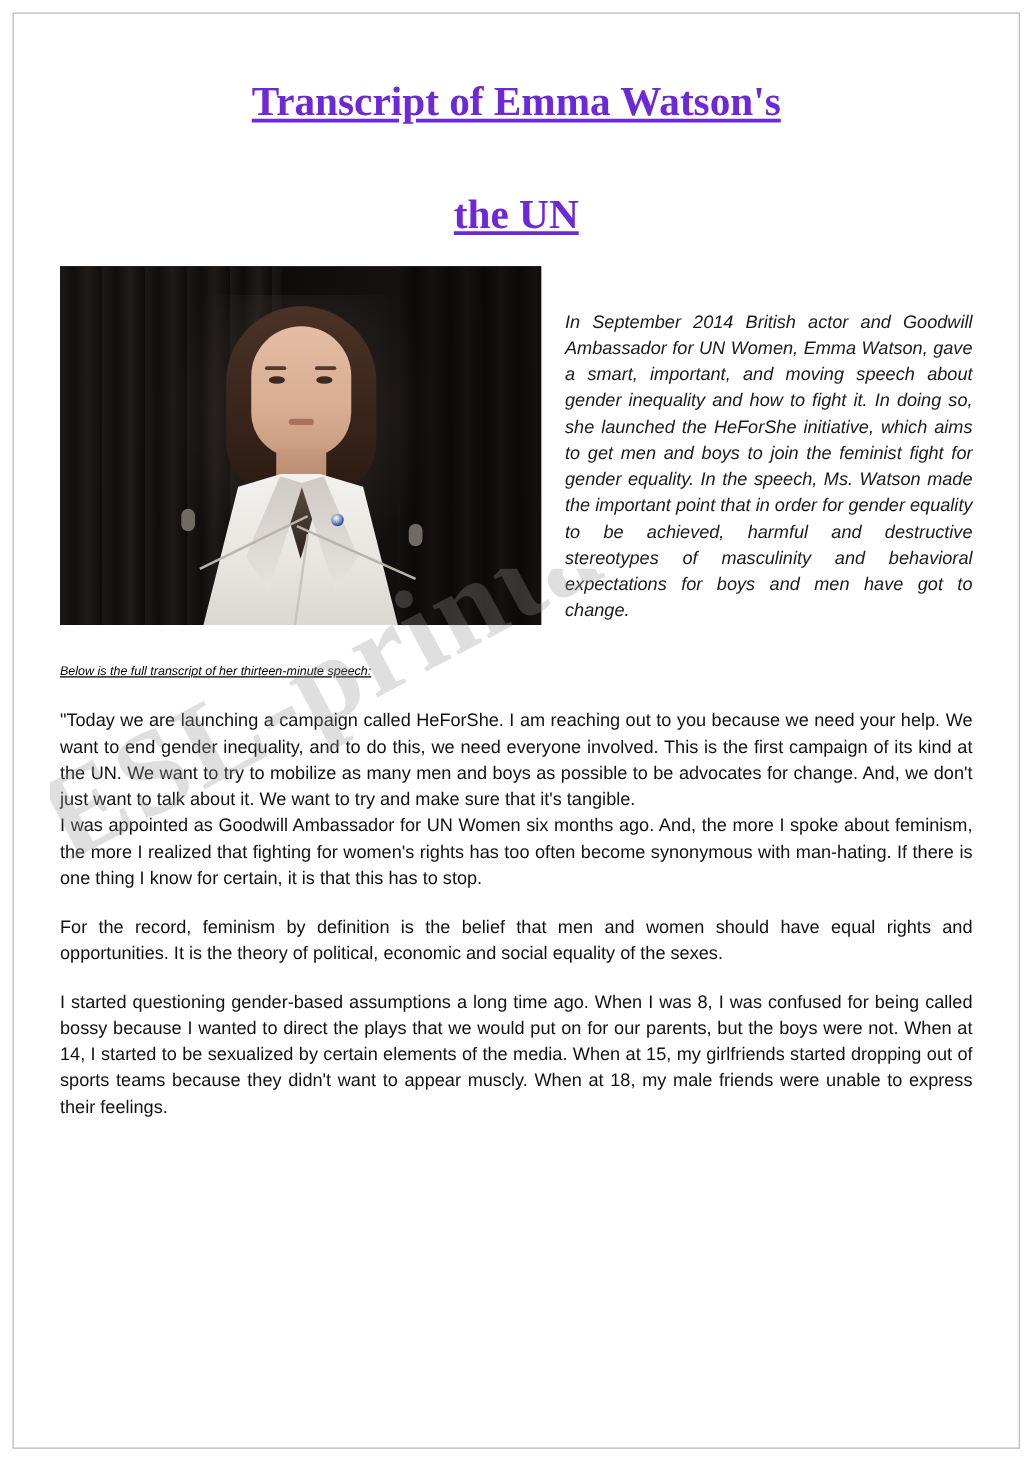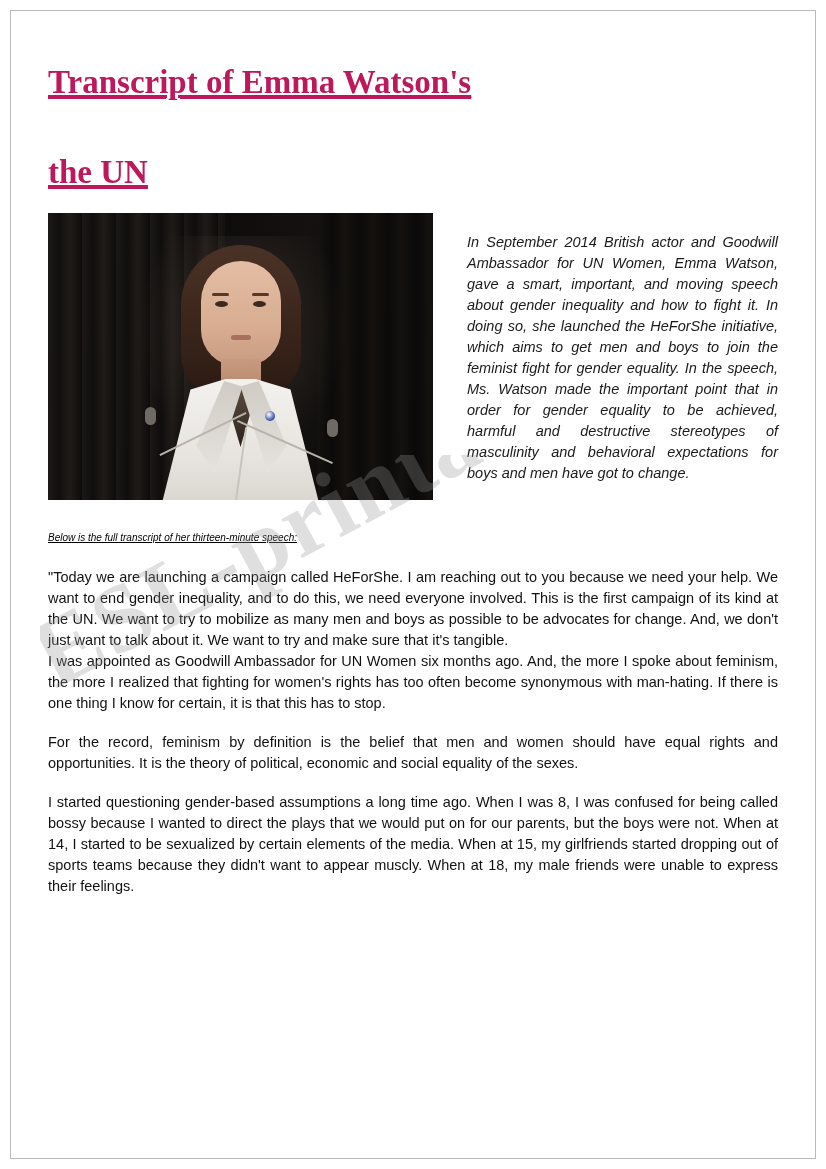--- a/index.html
+++ b/index.html
@@ -32,33 +32,33 @@
     position: absolute;
     left: 48px;
     top: 60px;
     width: 730px;
   }
   h1.title {
     font-family: "Liberation Serif", serif;
     font-weight: bold;
     font-size: 33px;
     line-height: 45px;
+    text-align: center;
     margin: 0 0 18px 0;
-    color: #be185d;
+    color: #6d28d9;
     letter-spacing: 0px;
-    text-decoration: underline;
   }
   h1.title span.u {
     text-decoration: underline;
     text-underline-offset: 3px;
   }
   .top-block {
     display: flex;
-    align-items: center;
-    gap: 16px;
+    align-items: flex-end;
+    gap: 1px;
   }
   .photo {
     width: 385px;
     height: 287px;
     position: relative;
     background: #0b0b0b;
     flex: 0 0 auto;
     overflow: hidden;
   }
   

